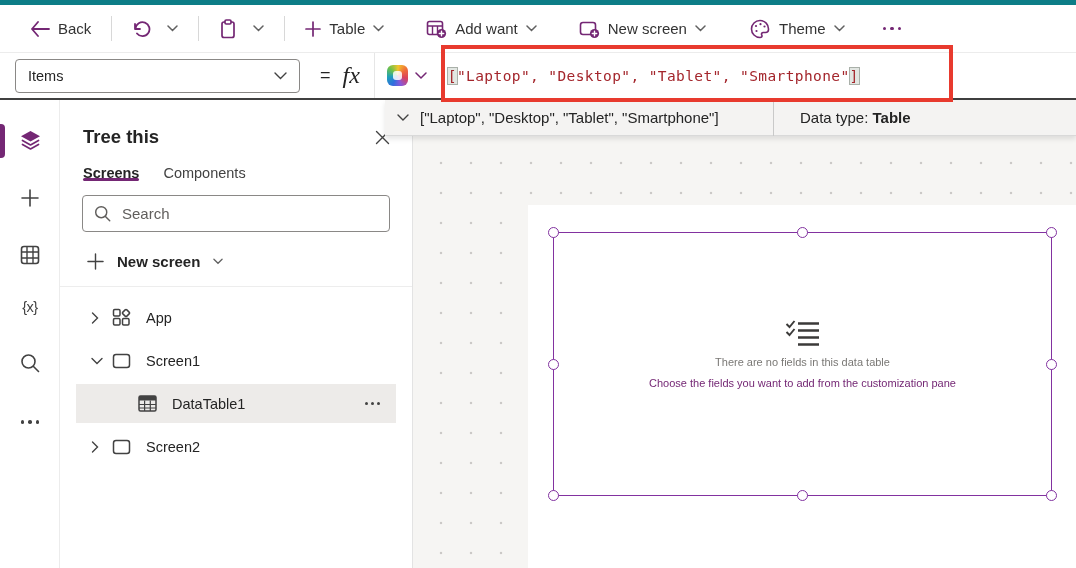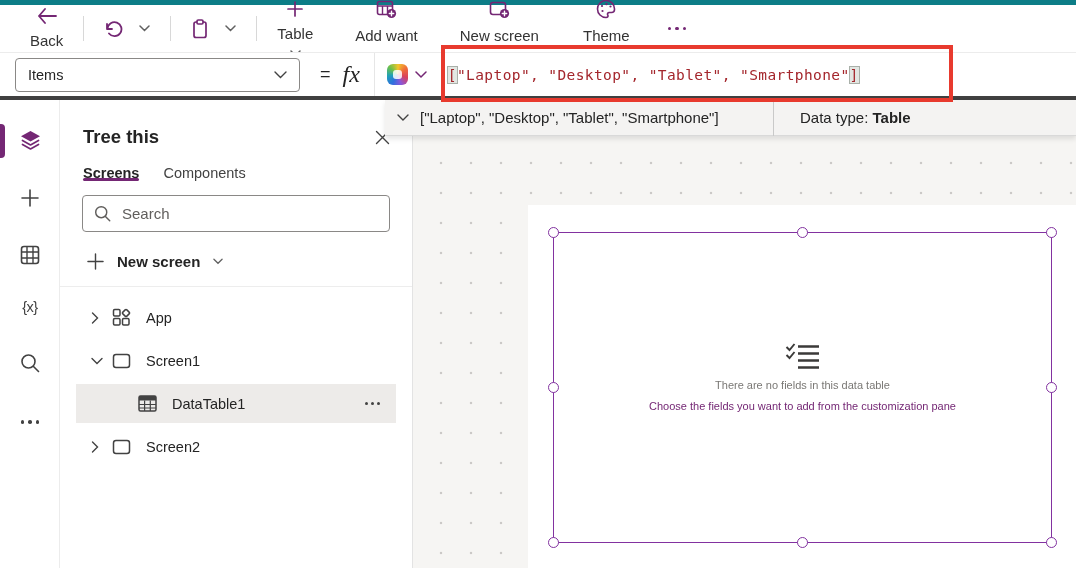--- a/index.html
+++ b/index.html
@@ -6,30 +6,30 @@
   html,body { margin:0; padding:0; }
   body { font-family:"Liberation Sans", sans-serif; color:#242424; }
   .app { position:relative; width:1076px; height:568px; background:#fff; overflow:hidden; }
 
   
   .top-strip { position:absolute; top:0; left:0; right:0; height:5px; background:#0d7d87; }
 
   
   .toolbar { position:absolute; top:5px; left:0; right:0; height:47px; background:#fff;
              display:flex; align-items:center; padding-left:22px; font-size:15px; }
-  .tb-item { display:flex; align-items:center; gap:8px; padding:6px 8px; border-radius:4px; cursor:pointer;flex-direction:column; }
+  .tb-item { display:flex; align-items:center; gap:8px; padding:6px 8px; border-radius:4px; cursor:pointer; }
   .tb-sep { width:1px; height:25px; background:#d8d8d8; margin:0 12px; }
   .tb-label { color:#333; }
   .chev { display:inline-block; }
   .dots { display:flex; gap:4px; align-items:center; padding:0 10px; }
   .dots i { width:3.5px; height:3.5px; border-radius:50%; background:#742774; }
 
   
   .formula-bar { position:absolute; top:52px; left:0; right:0; height:48px; background:#fff;
-                 border-top:1px solid #ececec; border-bottom:4px solid #404040;
+                 border-top:1px solid #ececec; border-bottom:2px solid #404040;
                  display:flex; align-items:center;text-align:right; }
   .prop-select { margin-left:15px; width:285px; height:34px; border:1px solid #8a8886; border-radius:4px;
                  display:flex; align-items:center; justify-content:space-between; padding:0 12px;
                  font-size:14.5px; color:#242424; cursor:pointer; background:#fff; }
   .equals { margin-left:20px; font-size:18px; color:#242424; }
   .fx { margin-left:12px; font-family:"Liberation Serif", serif; font-style:italic; font-size:24px; color:#242424; }
   .copilot-cell { margin-left:14px; align-self:stretch; border-left:1px solid #e6e6e6;
                   display:flex; align-items:center; gap:7px; padding:0 8px 0 12px; cursor:pointer; }
   .copilot-logo { width:21px; height:21px; border-radius:6px;
         background:conic-gradient(from 210deg, #2f6fde, #1fa0b8, #6cc04a, #f2c52c, #ef6a3a, #d9415c, #8a57d9, #2f6fde);
@@ -91,21 +91,21 @@
                              display:flex; align-items:center; }
   .tree-row.child-selected .tw-icon { margin-left:62px; }
   .row-ellipsis { margin-left:auto; margin-right:16px; display:flex; gap:3px; }
   .row-ellipsis i { width:3px; height:3px; border-radius:50%; background:#424242; }
 
   
   .canvas { flex:1; position:relative; overflow:hidden; background:#f6f5f3;
             background-image:radial-gradient(circle, #cbc9c7 1.4px, rgba(0,0,0,0) 1.6px);
             background-size:30px 30px; background-position:13px 18px; }
   .screen-white { position:absolute; left:115px; top:105px; right:-20px; bottom:-20px; background:#fff; }
-  .control { position:absolute; left:140px; top:132px; width:499px; height:311px;
+  .control { position:absolute; left:140px; top:132px; width:499px; height:264px;
              border:1.5px solid #8232a0; background:#fff; display:flex; align-items:center; justify-content:center; }
   .handle { position:absolute; width:11px; height:11px; border-radius:50%; background:#fff;
             border:1.5px solid #8232a0; z-index:5; }
   .h-tl { left:-6px; top:-6px; } .h-tc { left:calc(50% - 5.5px); top:-6px; } .h-tr { right:-6px; top:-6px; }
   .h-ml { left:-6px; top:calc(50% - 5.5px); } .h-mr { right:-6px; top:calc(50% - 5.5px); }
   .h-bl { left:-6px; bottom:-6px; } .h-bc { left:calc(50% - 5.5px); bottom:-6px; } .h-br { right:-6px; bottom:-6px; }
   .empty-state { display:flex; flex-direction:column; align-items:center; gap:9px; transform:translateY(-10px); text-align:center; }
   .empty-title { font-size:11px; color:#7a7875; }
   .empty-link { font-size:11px; color:#742774; cursor:pointer; }
 </style>

